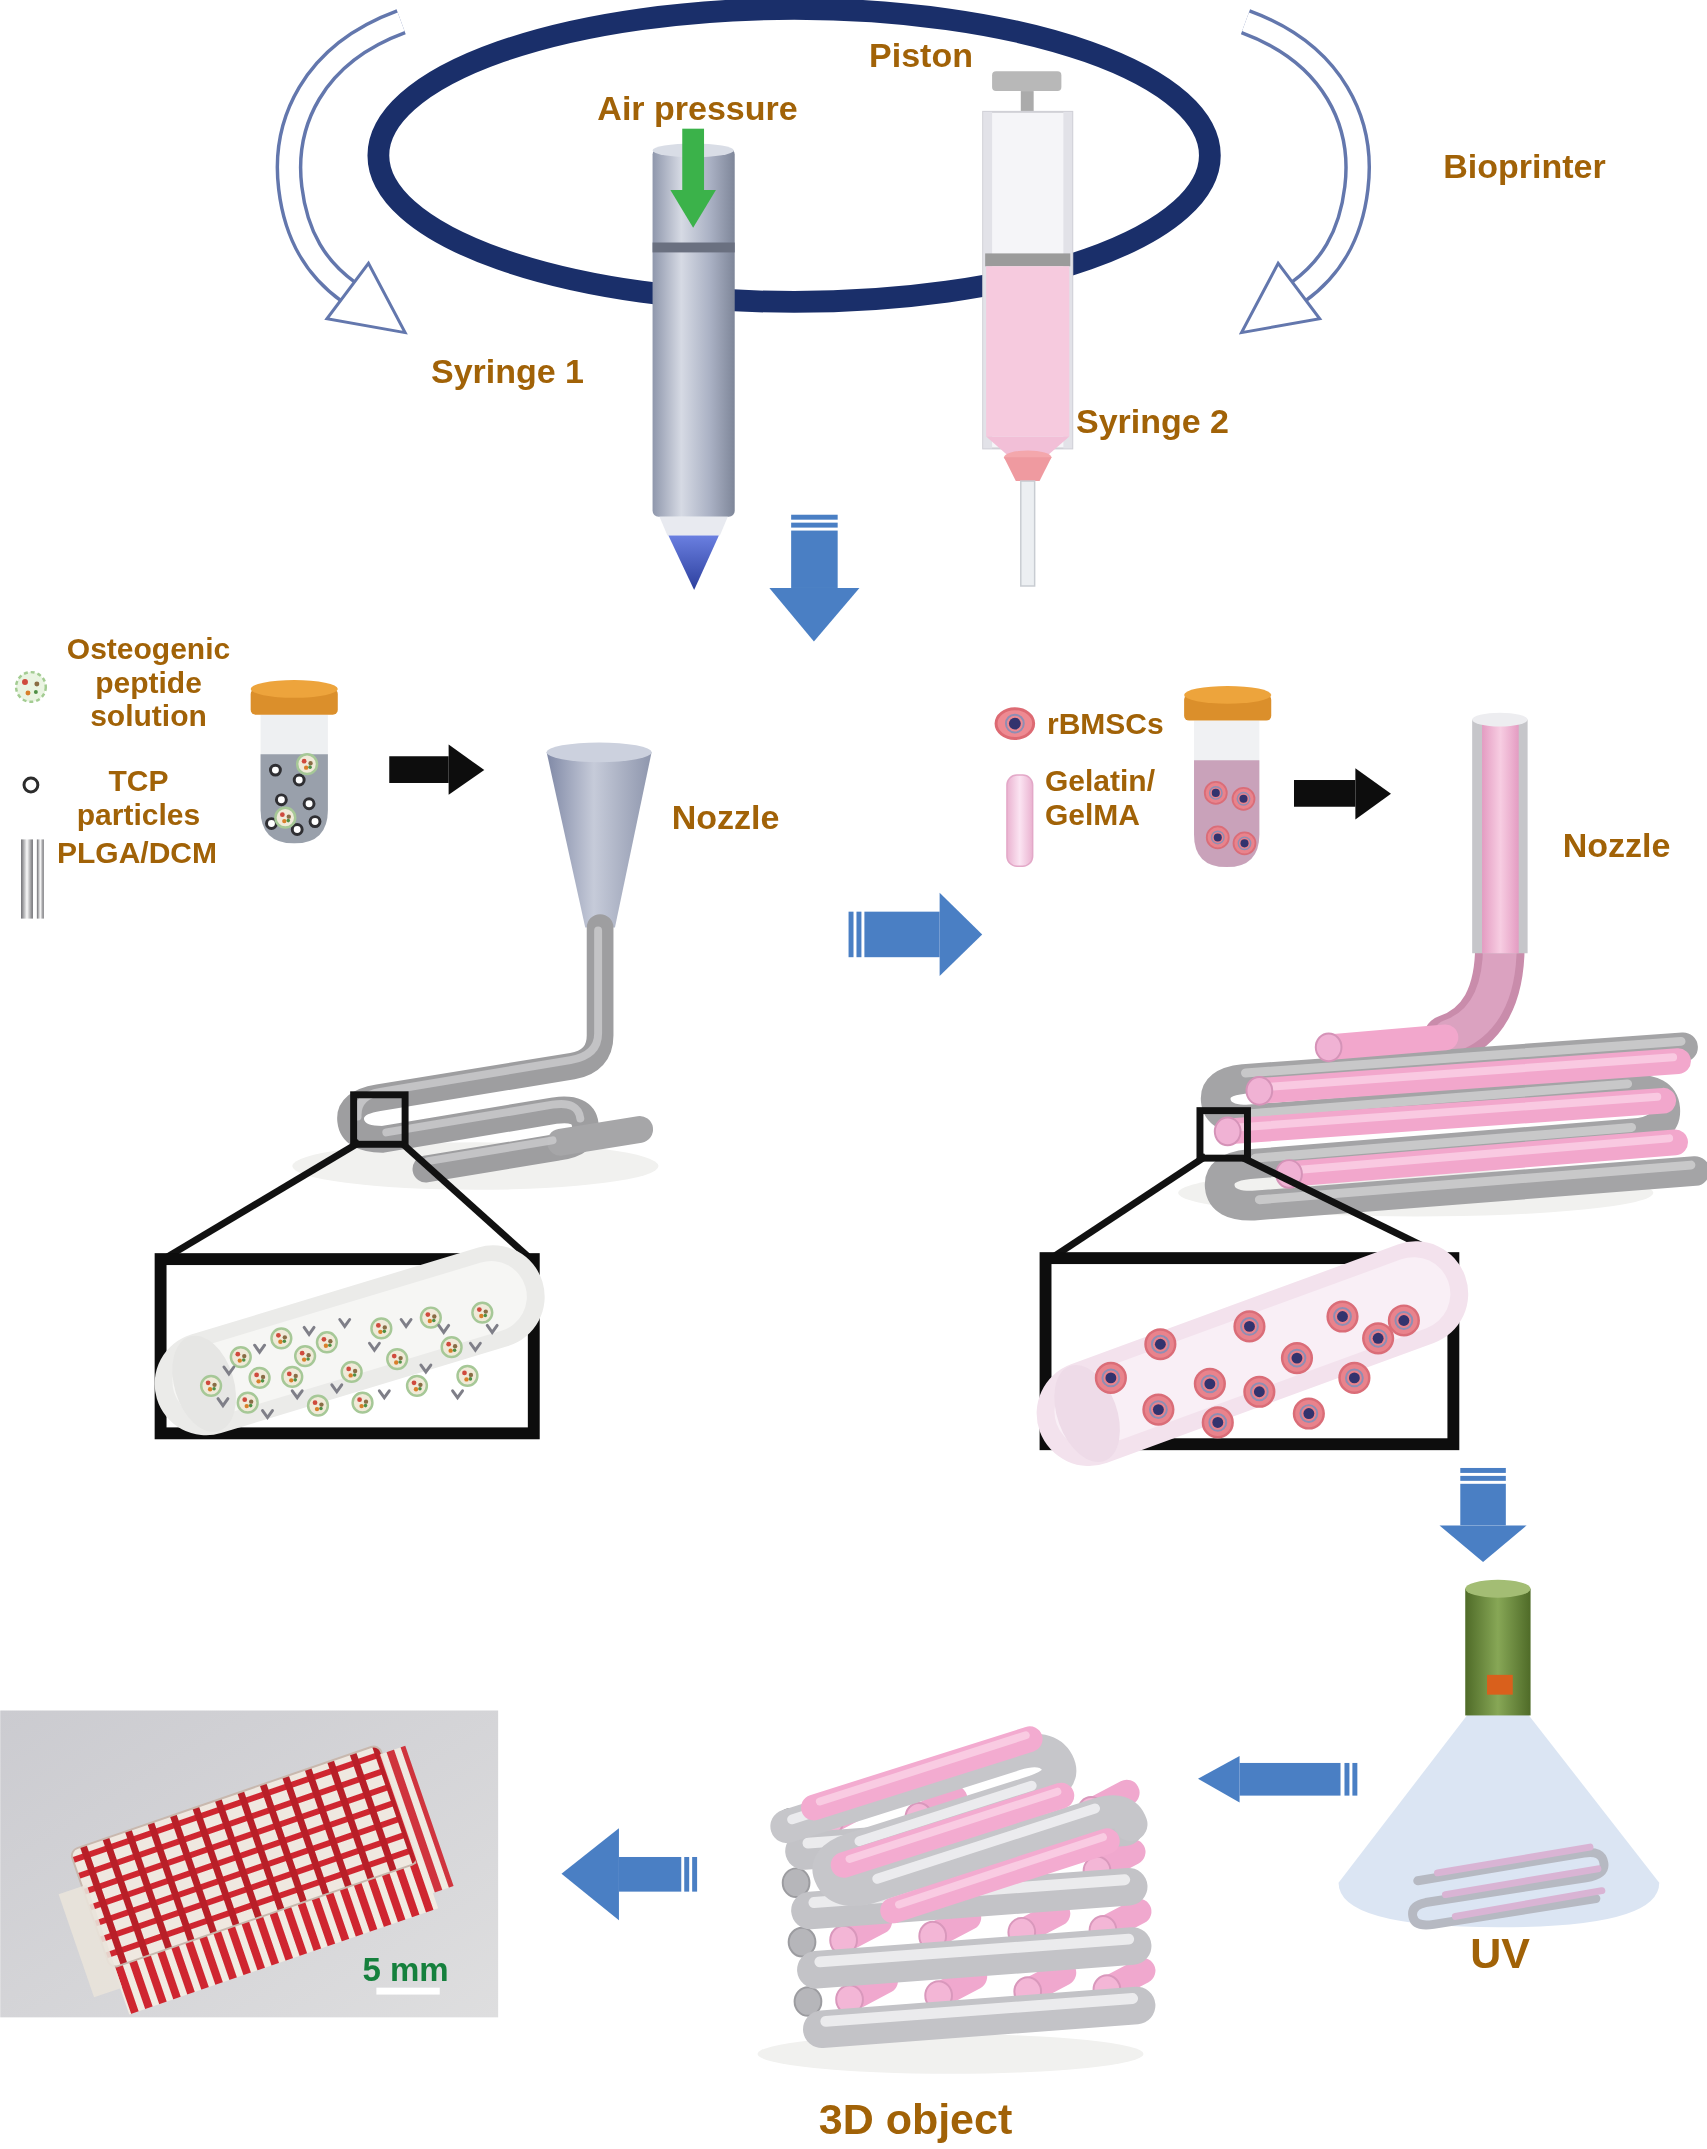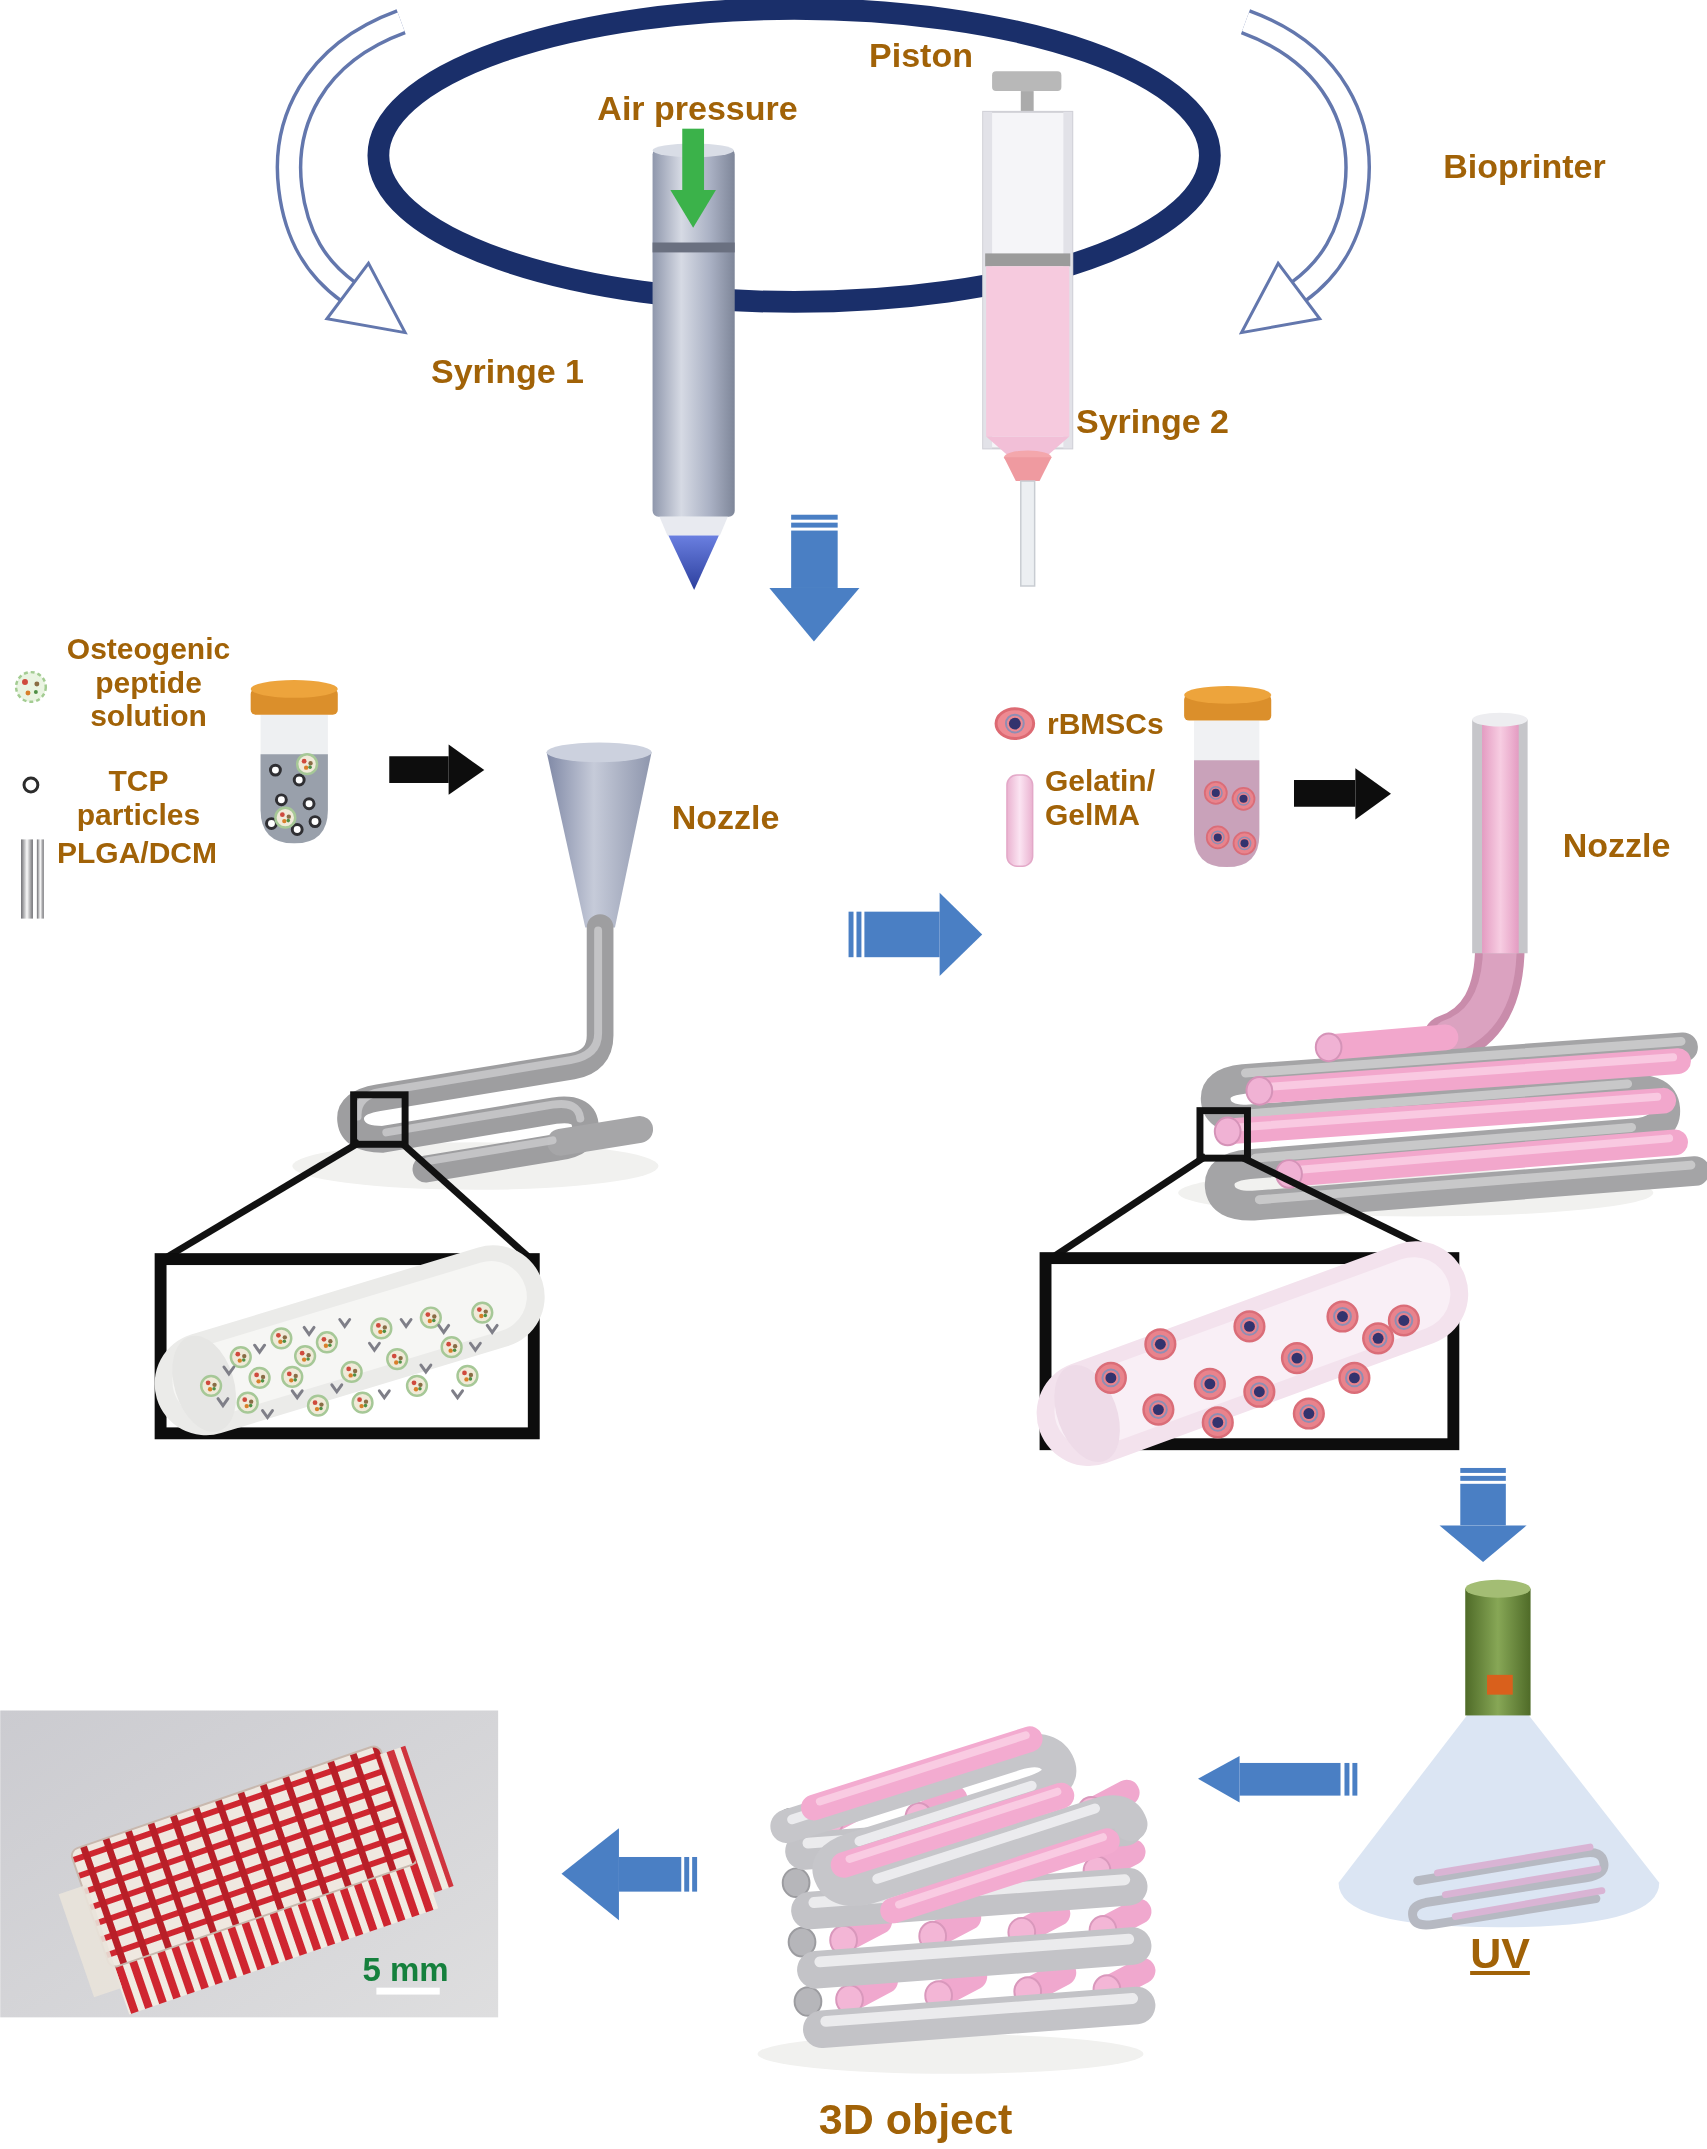--- a/index.html
+++ b/index.html
@@ -425,18 +425,18 @@
 <div class="lbl s30" style="left:42px;top:764px;width:193px;">TCP
 particles</div>
 <div class="lbl s30 left" style="left:57px;top:836px;width:218px;">PLGA/DCM</div>
 <div class="lbl s34" style="left:656px;top:798px;width:139px;">Nozzle</div>
 
 <div class="lbl s30 left" style="left:1047px;top:707px;width:149px;">rBMSCs</div>
 <div class="lbl s30 left" style="left:1045px;top:764px;width:149px;">Gelatin/
 GelMA</div>
 <div class="lbl s34" style="left:1542px;top:826px;width:149px;">Nozzle</div>
 
-<div class="lbl s43" style="left:1438px;top:1929px;width:124px;text-decoration:underline;">UV</div>
+<div class="lbl s43" style="left:1438px;top:1929px;width:124px;">UV</div>
 <div class="lbl s43" style="left:767px;top:2095px;width:297px;">3D object</div>
 <div class="lbl white" style="left:351px;top:1952px;width:109px;font-size:33px;">5 mm</div>
 
 </div>
 
 
 </body></html>

